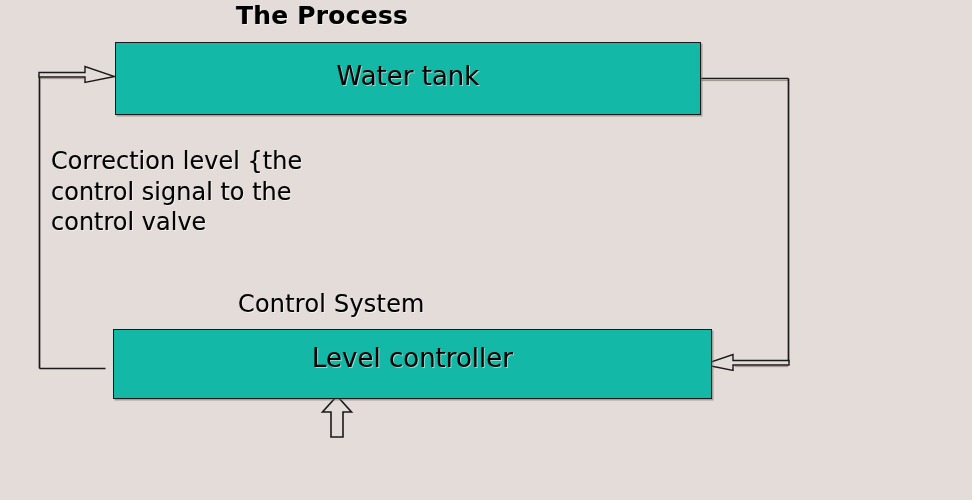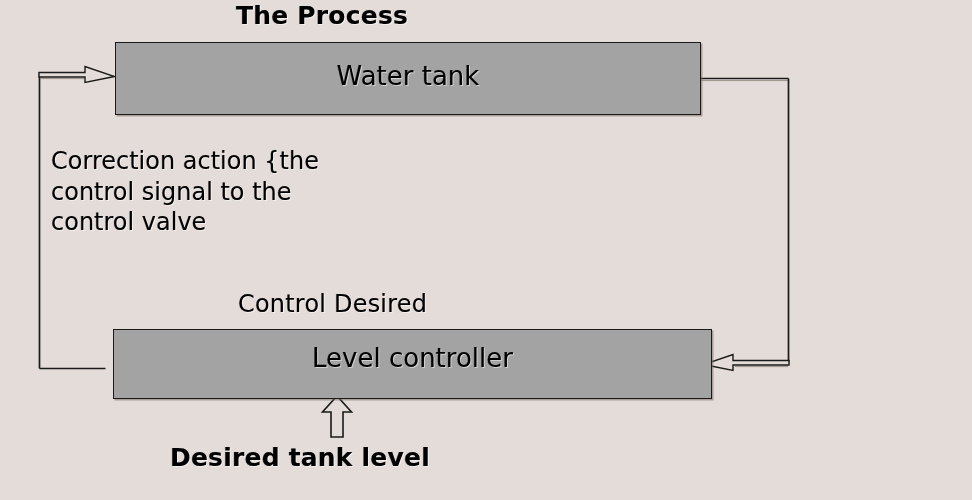--- a/index.html
+++ b/index.html
@@ -48,21 +48,21 @@
   #label-control-system {
     left: 238px; top: 292px;
     font-size: 24px;
     letter-spacing: 0.2px;
   }
 
   
   .block-box {
     position: absolute;
     border: 1.6px solid #1a1a1a;
-    background: #a3a3a3;
+    background: #14b8a6;
     box-sizing: border-box;
     box-shadow: 1.5px 1.5px 0 rgba(120,110,106,0.55);
   }
   #block-water-tank {
     left: 115px; top: 42px;
     width: 586px; height: 73px;
   }
   #block-level-controller {
     left: 113px; top: 329px;
     width: 599px; height: 70px;
@@ -133,30 +133,29 @@
       <path d="M 735 366.6 L 788 366.6" fill="none" stroke="#9d918c" stroke-width="1"></path>
     </g>
 
     <g>
       <path d="M 331 437 L 331 412 L 322.5 412 L 337 396 L 351.5 412 L 343 412 L 343 437 Z" fill="#e4dcd8" stroke="#1a1a1a" stroke-width="1.6" stroke-linejoin="miter"></path>
     </g>
   </svg>
 
   <div class="label bold" id="label-process">The Process</div>
 
-  <div class="label" id="label-control-system">Control Desired</div>
+  <div class="label" id="label-control-system">Control System</div>
 
   <div class="block-box" id="block-water-tank">
     <div class="block-title" id="title-water-tank">Water tank</div>
   </div>
 
   <div class="block-box" id="block-level-controller">
     <div class="block-title" id="title-level-controller">Level controller</div>
   </div>
 
-  <div class="label" id="label-correction">Correction action {the
+  <div class="label" id="label-correction">Correction level {the
 control signal to the
 control valve</div>
 
 
-  <div class="label bold" id="label-desired">Desired tank level</div>
 
 </div>
 
 </body></html>

